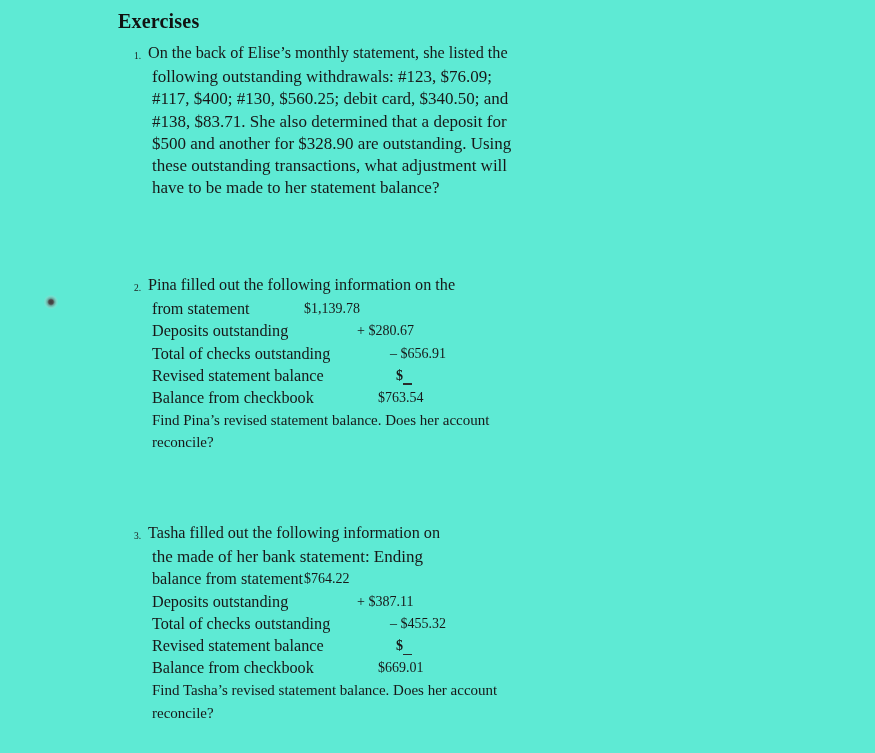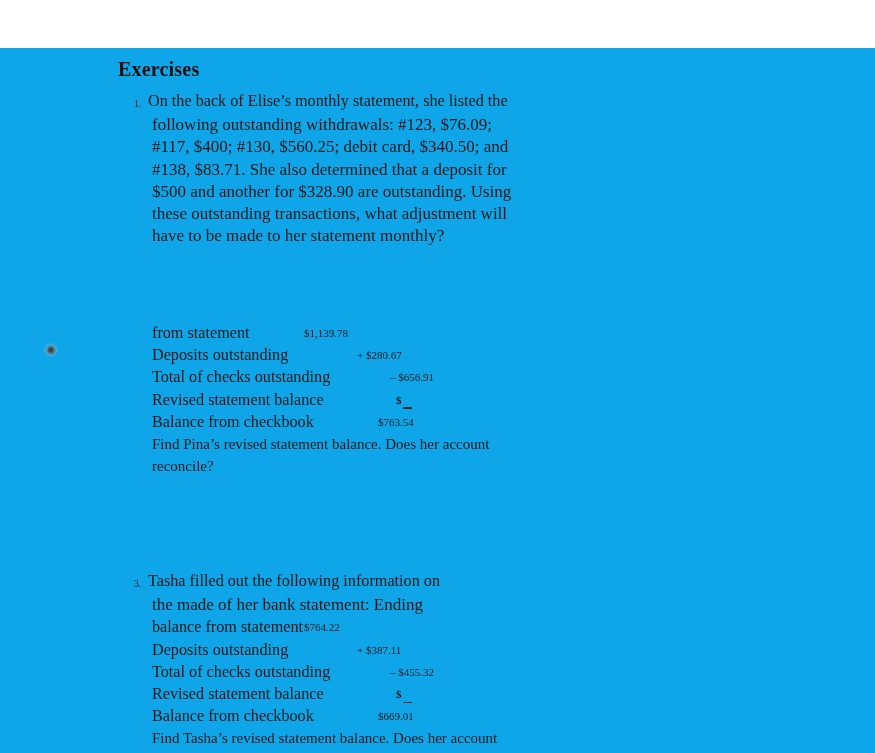--- a/index.html
+++ b/index.html
@@ -14,22 +14,21 @@
     position: relative;
     overflow: hidden;
     font-family: "Liberation Serif", "DejaVu Serif", serif;
     color: #181818;
     -webkit-font-smoothing: antialiased;
   }
 
   .page {
     position: absolute;
     inset: 0;
-    background: #0ea5e9;
-    margin-top: 48px;
+    background: #5eead4;
   }
 
   
   .margin-mark {
     position: absolute;
     left: 44px;
     top: 295px;
     width: 14px;
     height: 14px;
     border-radius: 50%;
@@ -96,21 +95,21 @@
   .stmt-row {
     position: relative;
     height: 22.2px;
     font-size: 16.2px;
     line-height: 22.2px;
     white-space: nowrap;
   }
   .stmt-label { display: inline-block; text-align: right; }
   .stmt-value {
     position: absolute;
-    font-size: 11px;
+    font-size: 14px;
     line-height: 22.2px;
     white-space: nowrap;
   }
   
   .v-inline  { left: 152px; }
   .v-plus    { left: 205px; }
   .v-minus   { left: 238px; }
   .v-blank   { left: 244px; }
   .v-book    { left: 226px; text-align: center; }
 
@@ -145,23 +144,24 @@
 
   <div class="heading">Exercises</div>
 
   <div class="exercise ex1">
       <div class="ex-first-line"><span class="ex-num">1.</span><span>On the back of Elise’s monthly statement, she listed the</span></div>
       <div class="ex-line">following outstanding withdrawals: #123, $76.09;</div>
       <div class="ex-line">#117, $400; #130, $560.25; debit card, $340.50; and</div>
       <div class="ex-line">#138, $83.71. She also determined that a deposit for</div>
       <div class="ex-line">$500 and another for $328.90 are outstanding. Using</div>
       <div class="ex-line">these outstanding transactions, what adjustment will</div>
-      <div class="ex-line">have to be made to her statement monthly?</div>
+      <div class="ex-line">have to be made to her statement balance?</div>
     </div>
   <div class="exercise ex2">
+      <div class="ex-first-line"><span class="ex-num">2.</span><span>Pina filled out the following information on the</span></div>
       <div class="stmt-rows">
         <div class="stmt-row"><span class="stmt-label">from statement</span><span class="stmt-value v-inline">$1,139.78</span></div>
         <div class="stmt-row"><span class="stmt-label">Deposits outstanding</span><span class="stmt-value v-plus">+ $280.67</span></div>
         <div class="stmt-row"><span class="stmt-label">Total of checks outstanding</span><span class="stmt-value v-minus">– $656.91</span></div>
         <div class="stmt-row"><span class="stmt-label">Revised statement balance</span><span class="stmt-value v-blank"><span class="blank-amt">$</span></span></div>
         <div class="stmt-row"><span class="stmt-label">Balance from checkbook</span><span class="stmt-value v-book">$763.54</span></div>
       </div>
       <div class="ex-tail">Find Pina’s revised statement balance. Does her account</div>
       <div class="ex-tail">reconcile?</div>
     </div>

